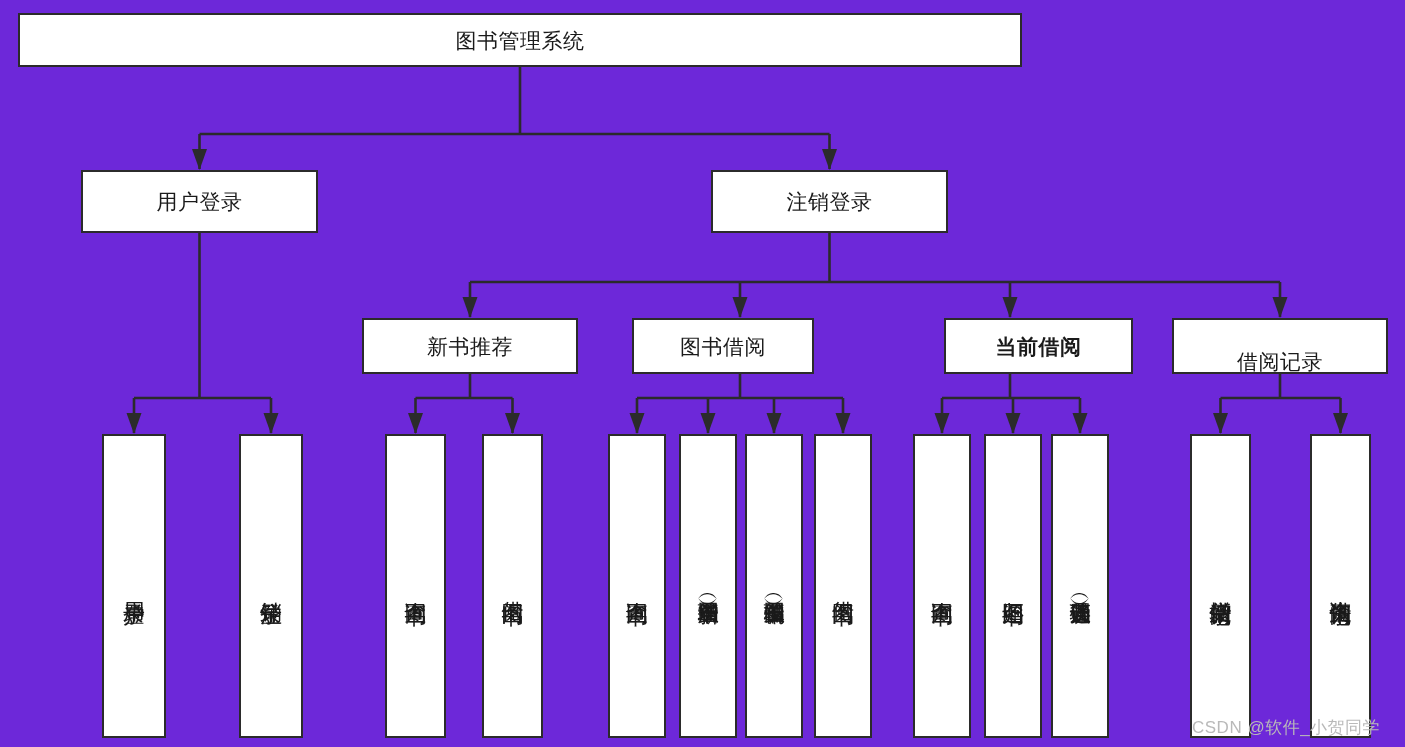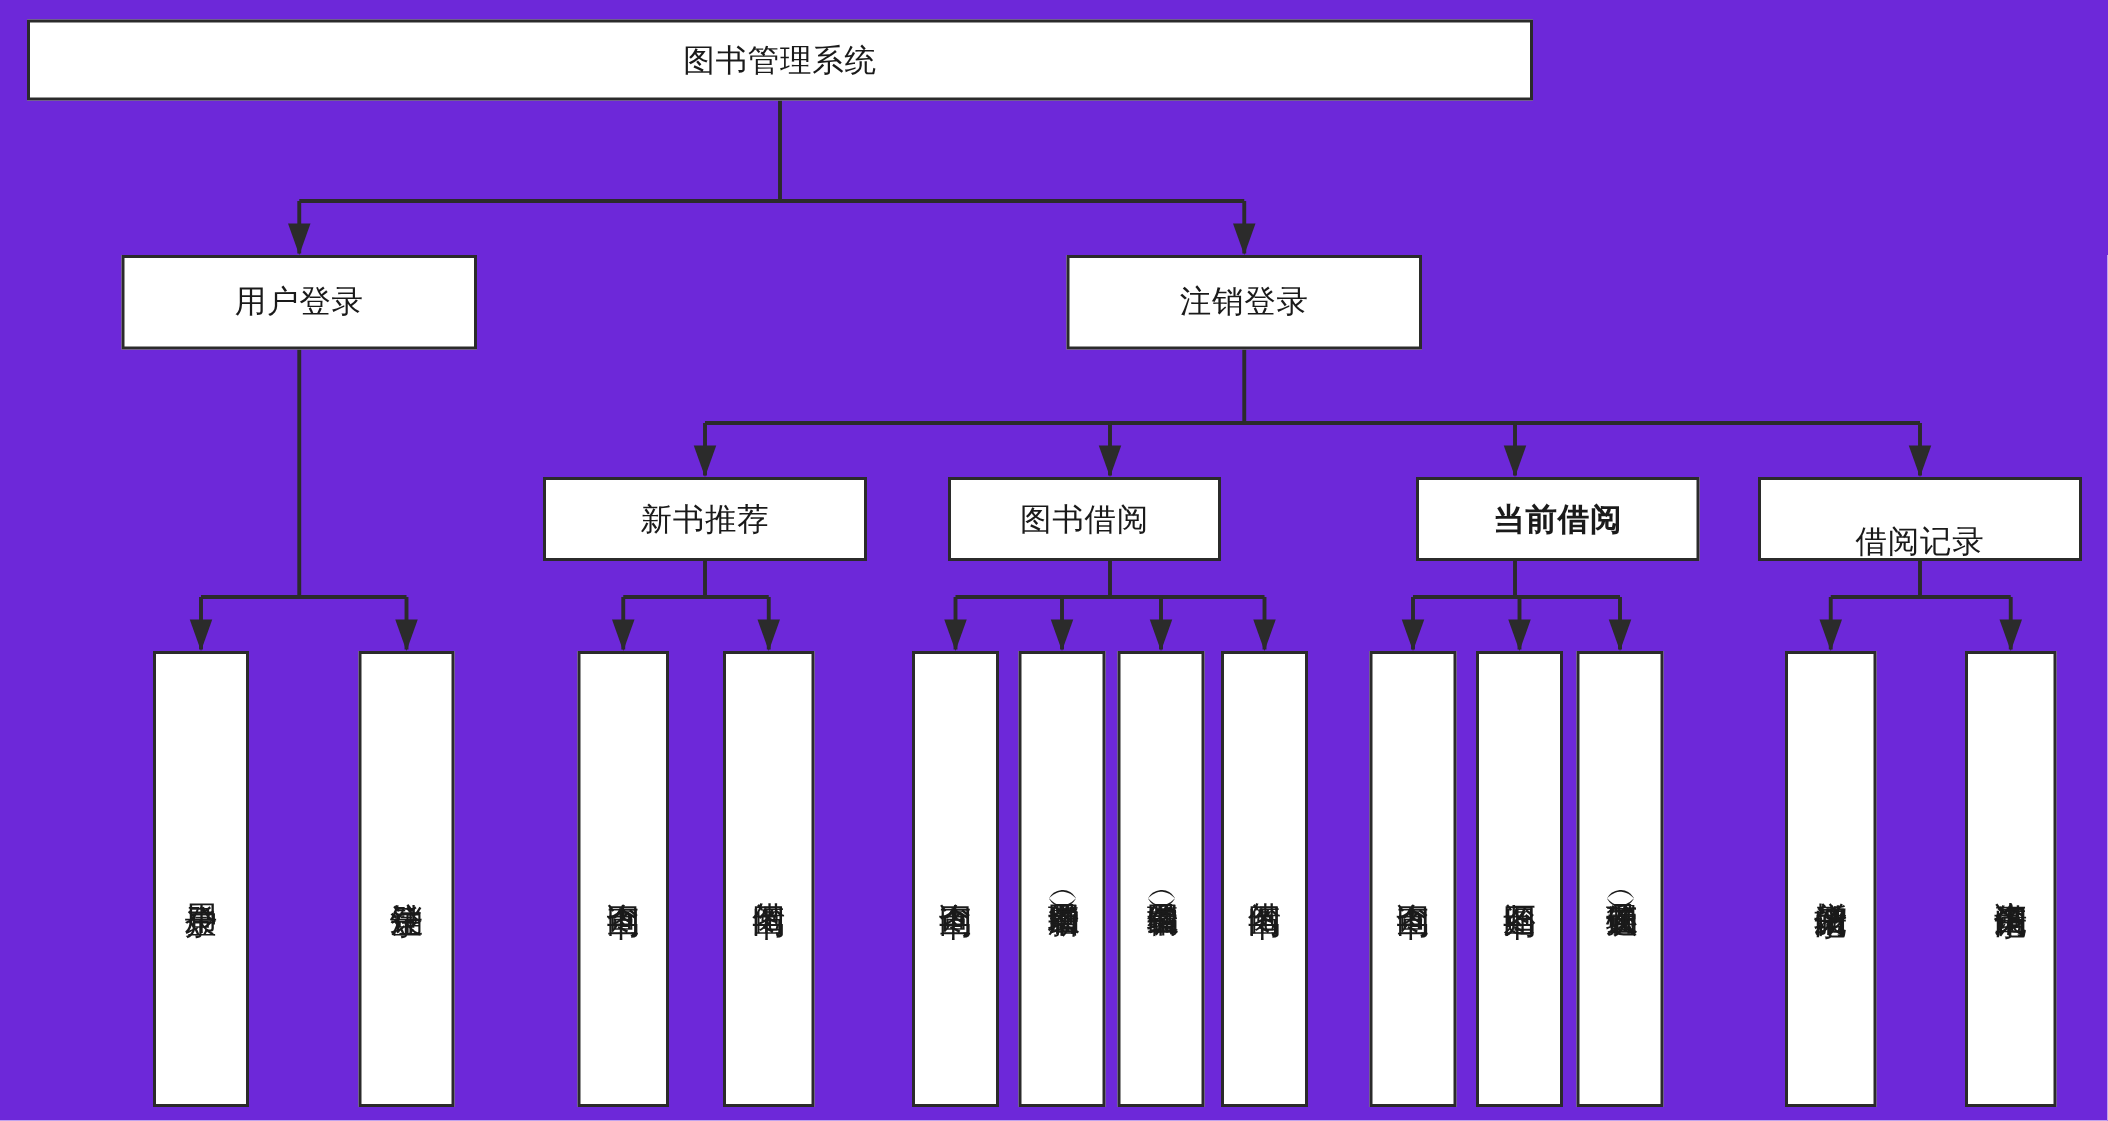--- a/index.html
+++ b/index.html
@@ -179,13 +179,14 @@
       <div class="node vert tight" style="left: 1051px; top: 434px; width: 58px; height: 304px;">
         <span class="node-label">确认归还（管理员）</span>
       </div>
       <div class="node vert" style="left: 1190px; top: 434px; width: 61px; height: 304px;">
         <span class="node-label">新增借阅记录</span>
       </div>
       <div class="node vert" style="left: 1310px; top: 434px; width: 61px; height: 304px;">
         <span class="node-label">查询借阅记录</span>
       </div>
     </div>
+  <div class="watermark" style="left: 1192px; top: 716px; color: rgb(185, 185, 185);">CSDN @软件_小贺同学</div>
 </div>
 
 </body></html>

